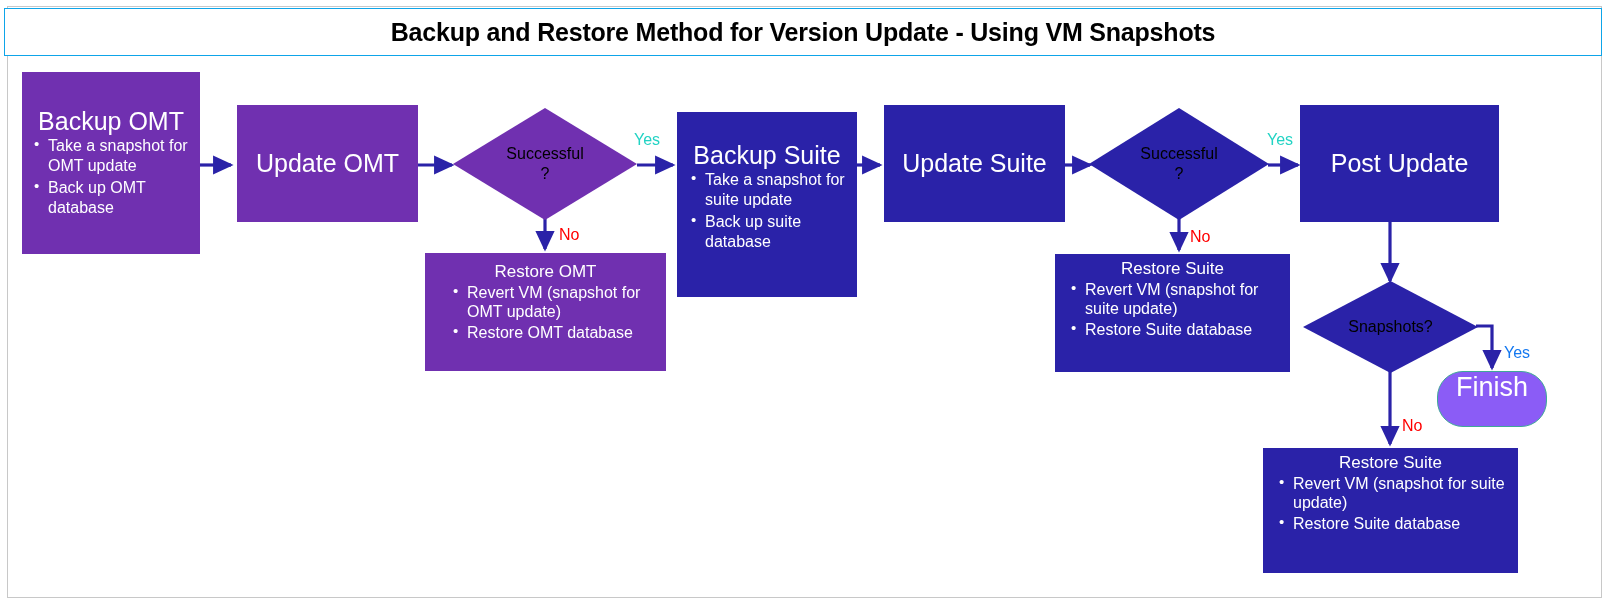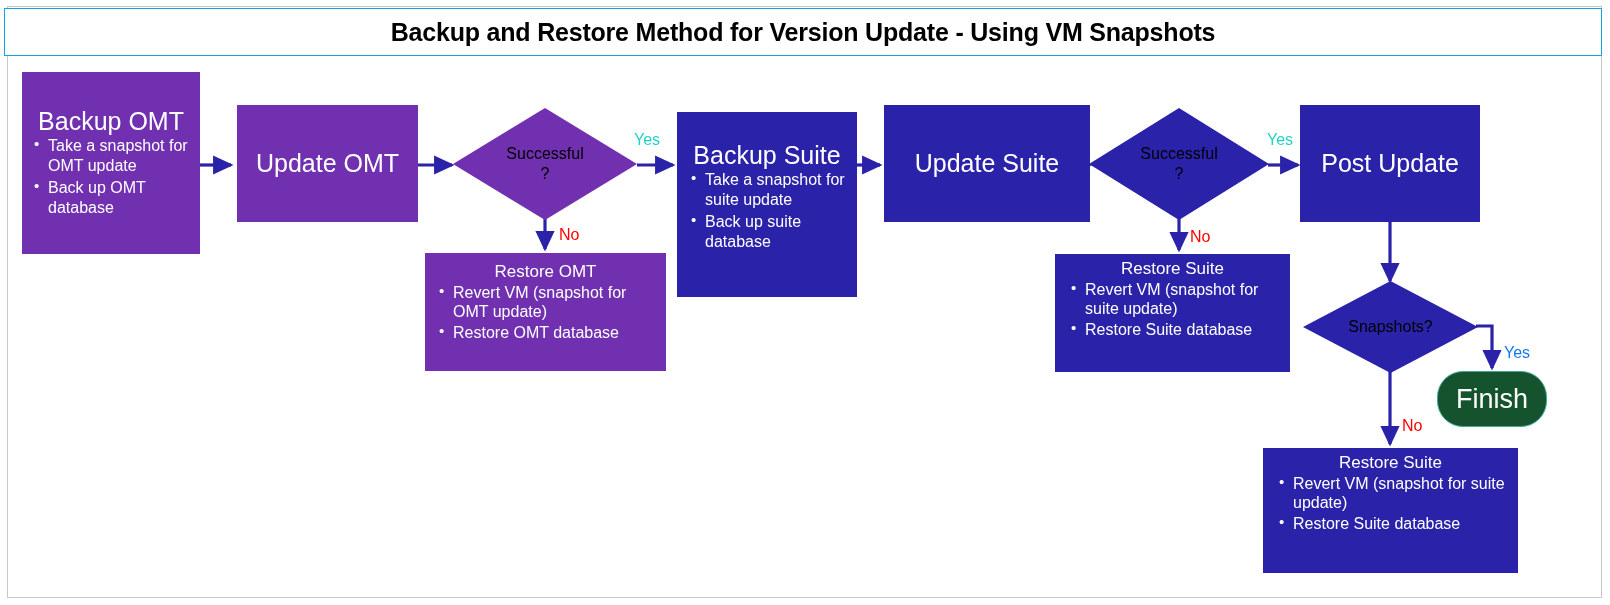--- a/index.html
+++ b/index.html
@@ -128,25 +128,24 @@
     z-index: 2;
     color: #000000;
     font-size: 16px;
     line-height: 1.25;
     white-space: pre-line;
   }
 
   
   .terminator {
     position: absolute;
-    background: #14532d;
+    background: #8b5cf6;
     border: 1px solid #3FA898;
     border-radius: 26px;
     display: flex;
-    align-items: center;
     justify-content: center;
     box-sizing: border-box;
   }
   .terminator span {
     color: #ffffff;
     font-size: 27px;
   }
 
   
   .edge-label {
@@ -225,55 +224,55 @@
   <div class="diamond" style="left:453px; top:108px; width:184px; height:112px;">
     <div class="dshape purple"></div>
     <div class="dlabel">Successful
 ?</div>
   </div>
   <div class="edge-label lbl-yes-teal" style="left:634px; top:131px;">Yes</div>
   <div class="edge-label lbl-no" style="left:559px; top:226px;">No</div>
 
   <div class="node purple" style="left:425px; top:253px; width:241px; height:118px;">
     <div class="node-title small" style="margin-top:10px;">Restore OMT</div>
-    <ul class="bullets tight" style="padding-left:12px;">
+    <ul class="bullets tight" style="padding-left:26px;">
       <li>Revert VM (snapshot for OMT update)</li>
       <li>Restore OMT database</li>
     </ul>
   </div>
 
   <div class="node blue" style="left:677px; top:68px; width:180px; height:185px;margin-top:44px;">
     <div class="node-title" style="margin-top:30px;">Backup Suite</div>
     <ul class="bullets" style="padding-left:12px;">
       <li>Take a snapshot for suite update</li>
       <li>Back up suite database</li>
     </ul>
   </div>
 
-  <div class="node blue center-label" style="left:884px; top:105px; width:206px; height:117px;">
+  <div class="node blue center-label" style="left:884px; top:105px; width:181px; height:117px;">
     <div class="node-title">Update Suite</div>
   </div>
 
   <div class="diamond" style="left:1089px; top:108px; width:180px; height:112px;">
     <div class="dshape blue"></div>
     <div class="dlabel">Successful
 ?</div>
   </div>
   <div class="edge-label lbl-yes-teal" style="left:1267px; top:131px;">Yes</div>
   <div class="edge-label lbl-no" style="left:1190px; top:228px;">No</div>
 
   <div class="node blue" style="left:1055px; top:254px; width:235px; height:118px;">
     <div class="node-title small" style="margin-top:6px;">Restore Suite</div>
     <ul class="bullets tight" style="padding-left:14px;">
       <li>Revert VM (snapshot for suite update)</li>
       <li>Restore Suite database</li>
     </ul>
   </div>
 
-  <div class="node blue center-label" style="left:1300px; top:105px; width:180px; height:117px;">
+  <div class="node blue center-label" style="left:1300px; top:105px; width:199px; height:117px;">
     <div class="node-title">Post Update</div>
   </div>
 
   <div class="diamond" style="left:1303px; top:281px; width:175px; height:92px;">
     <div class="dshape blue"></div>
     <div class="dlabel">Snapshots?</div>
   </div>
   <div class="edge-label lbl-yes-blue" style="left:1504px; top:344px;">Yes</div>
   <div class="edge-label lbl-no" style="left:1402px; top:417px;">No</div>
 

